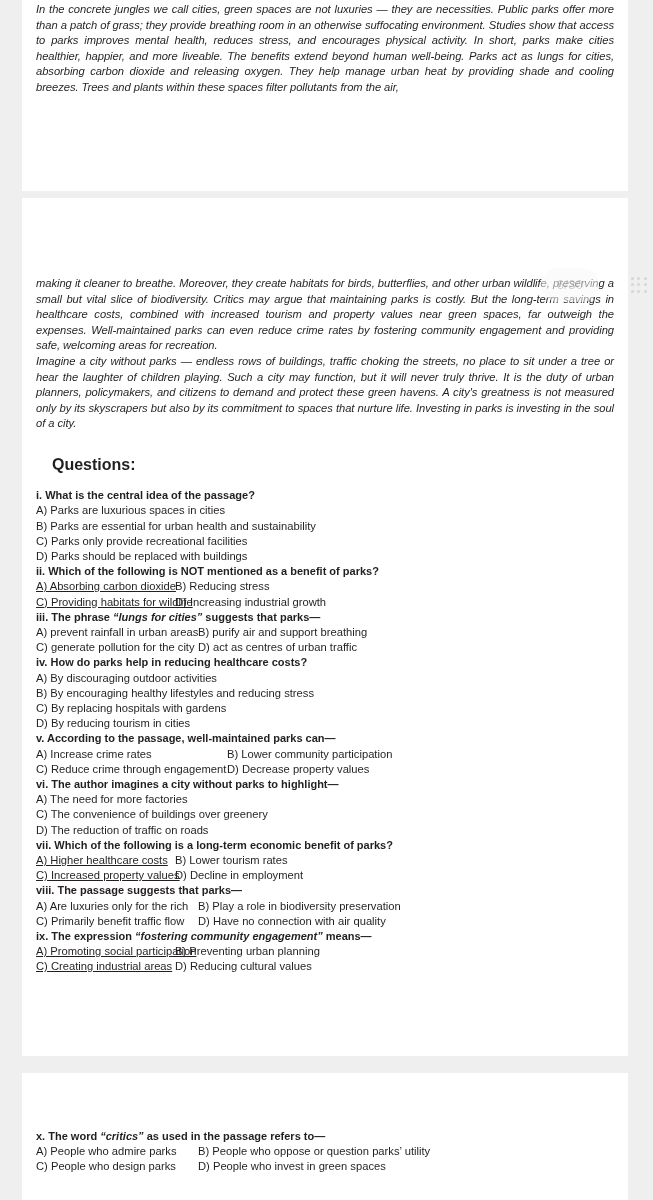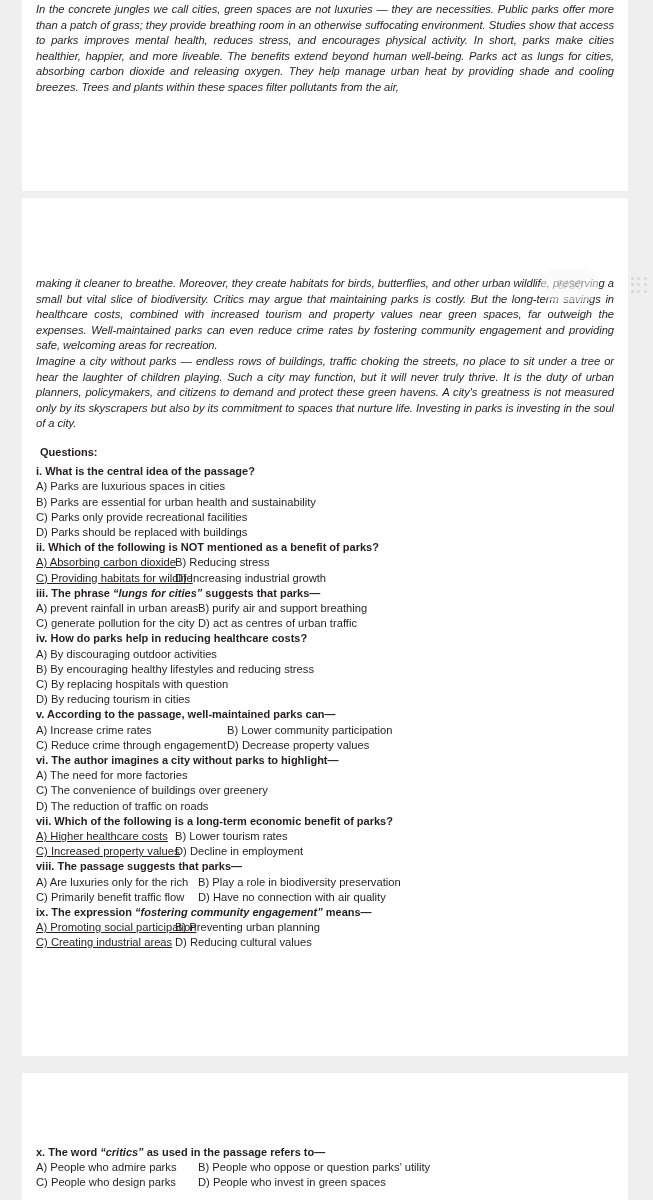--- a/index.html
+++ b/index.html
@@ -53,22 +53,22 @@
     line-height: 15.6px;
     color: #231f20;
     text-align: justify;
     letter-spacing: -0.05px;
   }
   .para.flow { text-align: justify; font-style: italic; }
 
   .spacer-para { height: 9px; }
 
   .q-heading {
-    margin: 4px;
-    font-size: 11px;
+    margin: 16px;
+    font-size: 16px;
     line-height: 15.2px;
     font-weight: bold;
     color: #231f20;
   }
   .q-stem {
     margin: 0;
     font-size: 11px;
     line-height: 15.2px;
     font-weight: bold;
     color: #231f20;
@@ -200,21 +200,21 @@
           <span>iv.</span>
           <span>How do parks help in reducing healthcare costs?</span>
         </div>
         <div class="opt-row">
             <span class="opt full">A) By discouraging outdoor activities</span>
           </div>
         <div class="opt-row">
             <span class="opt full">B) By encouraging healthy lifestyles and reducing stress</span>
           </div>
         <div class="opt-row">
-            <span class="opt full">C) By replacing hospitals with question</span>
+            <span class="opt full">C) By replacing hospitals with gardens</span>
           </div>
         <div class="opt-row">
             <span class="opt full">D) By reducing tourism in cities</span>
           </div>
       </div>
 
       <div>
         <div class="q-stem">
           <span>v.</span>
           <span>According to the passage, well-maintained parks can—</span>
@@ -288,21 +288,21 @@
           <span class="opt first">C) Creating industrial areas</span>
           <span class="opt">D) Reducing cultural values</span>
         </div>
       </div>
 
     </div>
   </div>
 
   <div class="page-shadow-top" style="top:1073px;"></div>
   <div class="page p3">
-    <div class="content" style="padding-top:72px;">
+    <div class="content" style="padding-top:56px;">
 
       <div>
         <div class="q-stem">
           <span>x.</span>
           <span>The word </span><span class="it">“critics”</span><span> as used in the passage refers to—</span>
         </div>
         <div class="opt-row cols-mid">
           <span class="opt first">A) People who admire parks</span>
           <span class="opt">B) People who oppose or question parks’ utility</span>
         </div>

